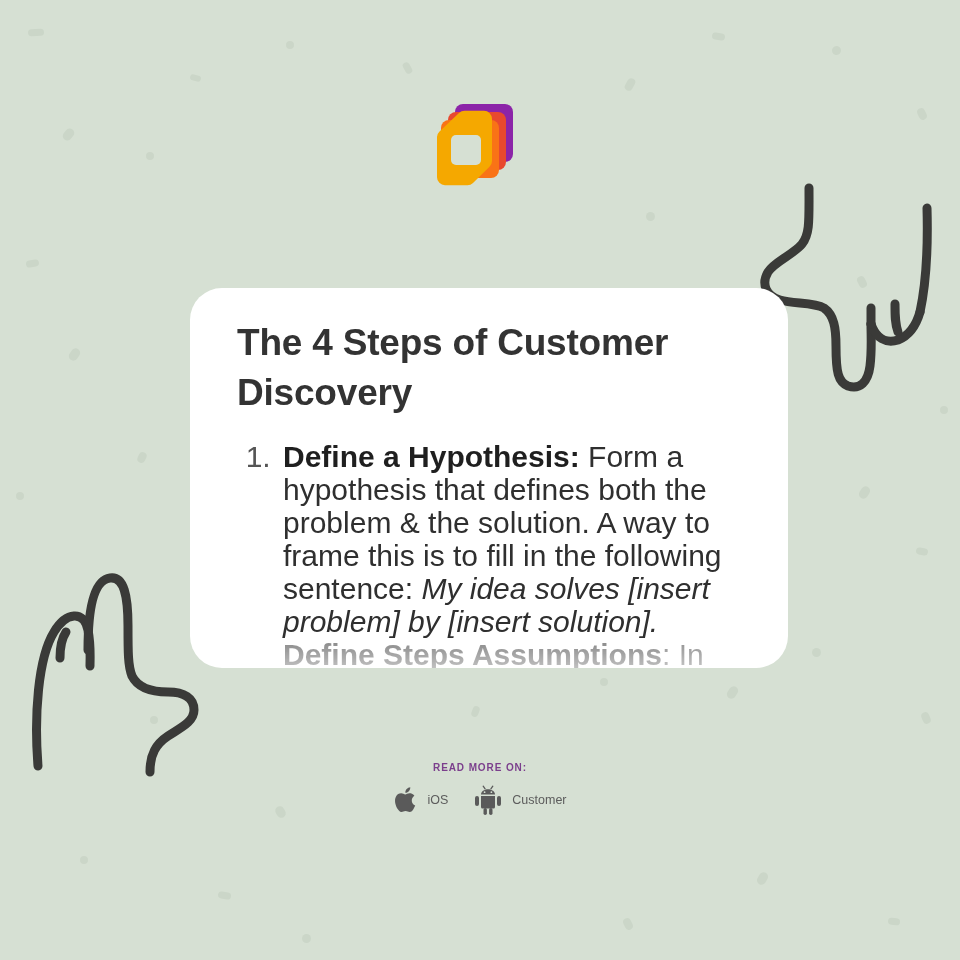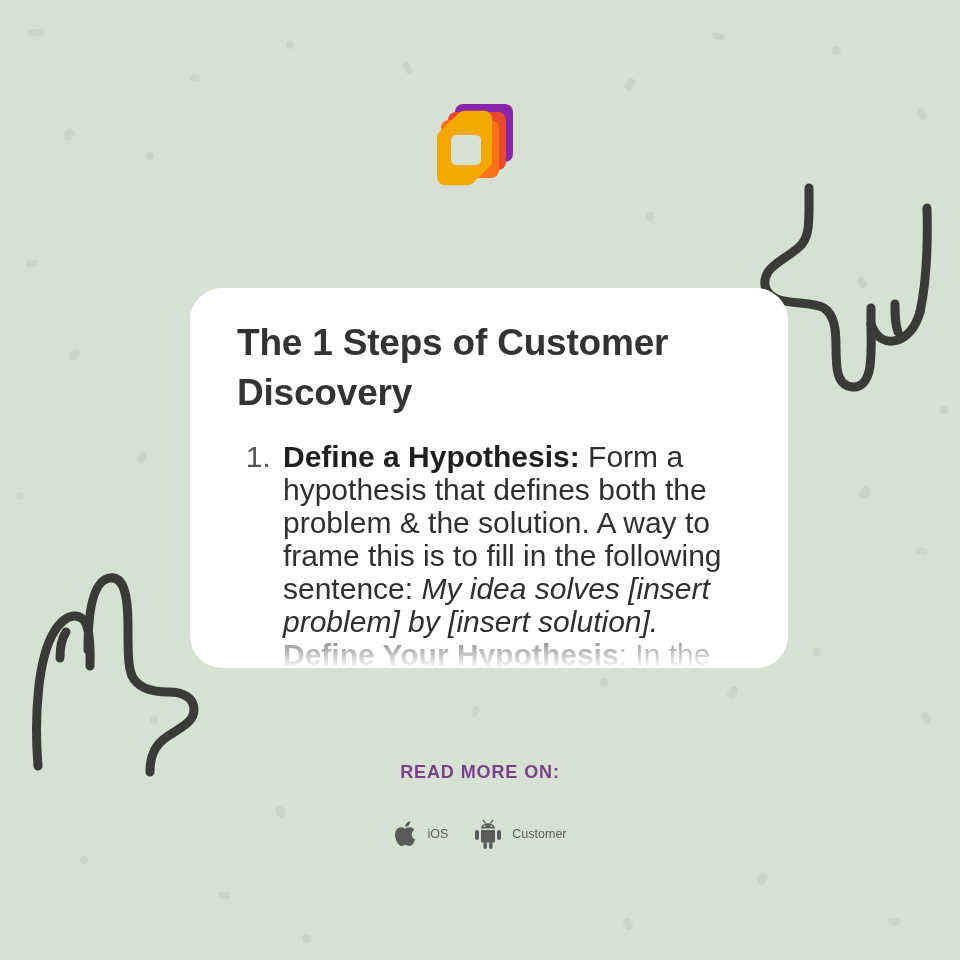--- a/index.html
+++ b/index.html
@@ -86,25 +86,25 @@
   }
 
   
   #footer {
     position: absolute;
     left: 0; top: 762px;
     width: 960px;
     text-align: center;
   }
   #read-more {
-    font-size: 18px;
+    font-size: 10px;
     font-weight: bold;
     letter-spacing: 0.9px;
     color: #7b3f8c;
-    margin: 0 0 36px 0;
+    margin: 0 0 12px 0;
   }
   #wordmark {
     font-size: 28px;
     color: #333333;
     margin: 0 0 20px 0;
     letter-spacing: -0.3px;
   }
   #wordmark .ws-bold { font-weight: bold; }
   #wordmark .ws-dot { color: #7b3f8c; font-weight: bold; }
   #wordmark .ws-com { font-weight: normal; }
@@ -188,24 +188,24 @@
       <rect x="26" y="0" width="58" height="58" rx="8" fill="#8c24a8"></rect>
       <rect x="19" y="8" width="58" height="58" rx="8" fill="#e8492f"></rect>
       <rect x="12" y="16" width="58" height="58" rx="8" fill="#f97316"></rect>
       <path d="M8 33 A8 8 0 0 1 10.5 27.5 L30 9 A8 8 0 0 1 35.5 6.8 L55 6.8 A8 8 0 0 1 63 14.8 L63 57 A8 8 0 0 1 60.5 62.8 L44 79 A8 8 0 0 1 38.5 81.2 L16 81.2 A8 8 0 0 1 8 73.2 Z" fill="#f5a800"></path>
       <rect x="22" y="31" width="30" height="30" rx="5" fill="#d6e0d3"></rect>
     </svg>
   </div>
 
   <div id="card">
     <div id="card-inner">
-      <h1 id="card-title">The 1 Steps of Customer Discovery</h1>
+      <h1 id="card-title">The 4 Steps of Customer Discovery</h1>
       <ol id="card-list">
           <li><span class="li-strong">Define a Hypothesis:</span><span> Form a hypothesis that defines both the problem &amp; the solution. A way to frame this is to fill in the following sentence: </span><span class="li-em">My idea solves [insert problem] by [insert solution]</span><span class="li-em">.</span></li>
-          <li class="faded"><span class="li-strong">Define Your Hypothesis</span><span>: In the</span></li>
+          <li class="faded"><span class="li-strong">Define Steps Assumptions</span><span>: In the</span></li>
         </ol>
     </div>
   </div>
 
   <div id="footer">
     <div id="read-more">READ MORE ON:</div>
     <div id="stores">
       <div class="store">
         <span>
           <svg viewBox="0 0 24 28" width="26" height="30">

